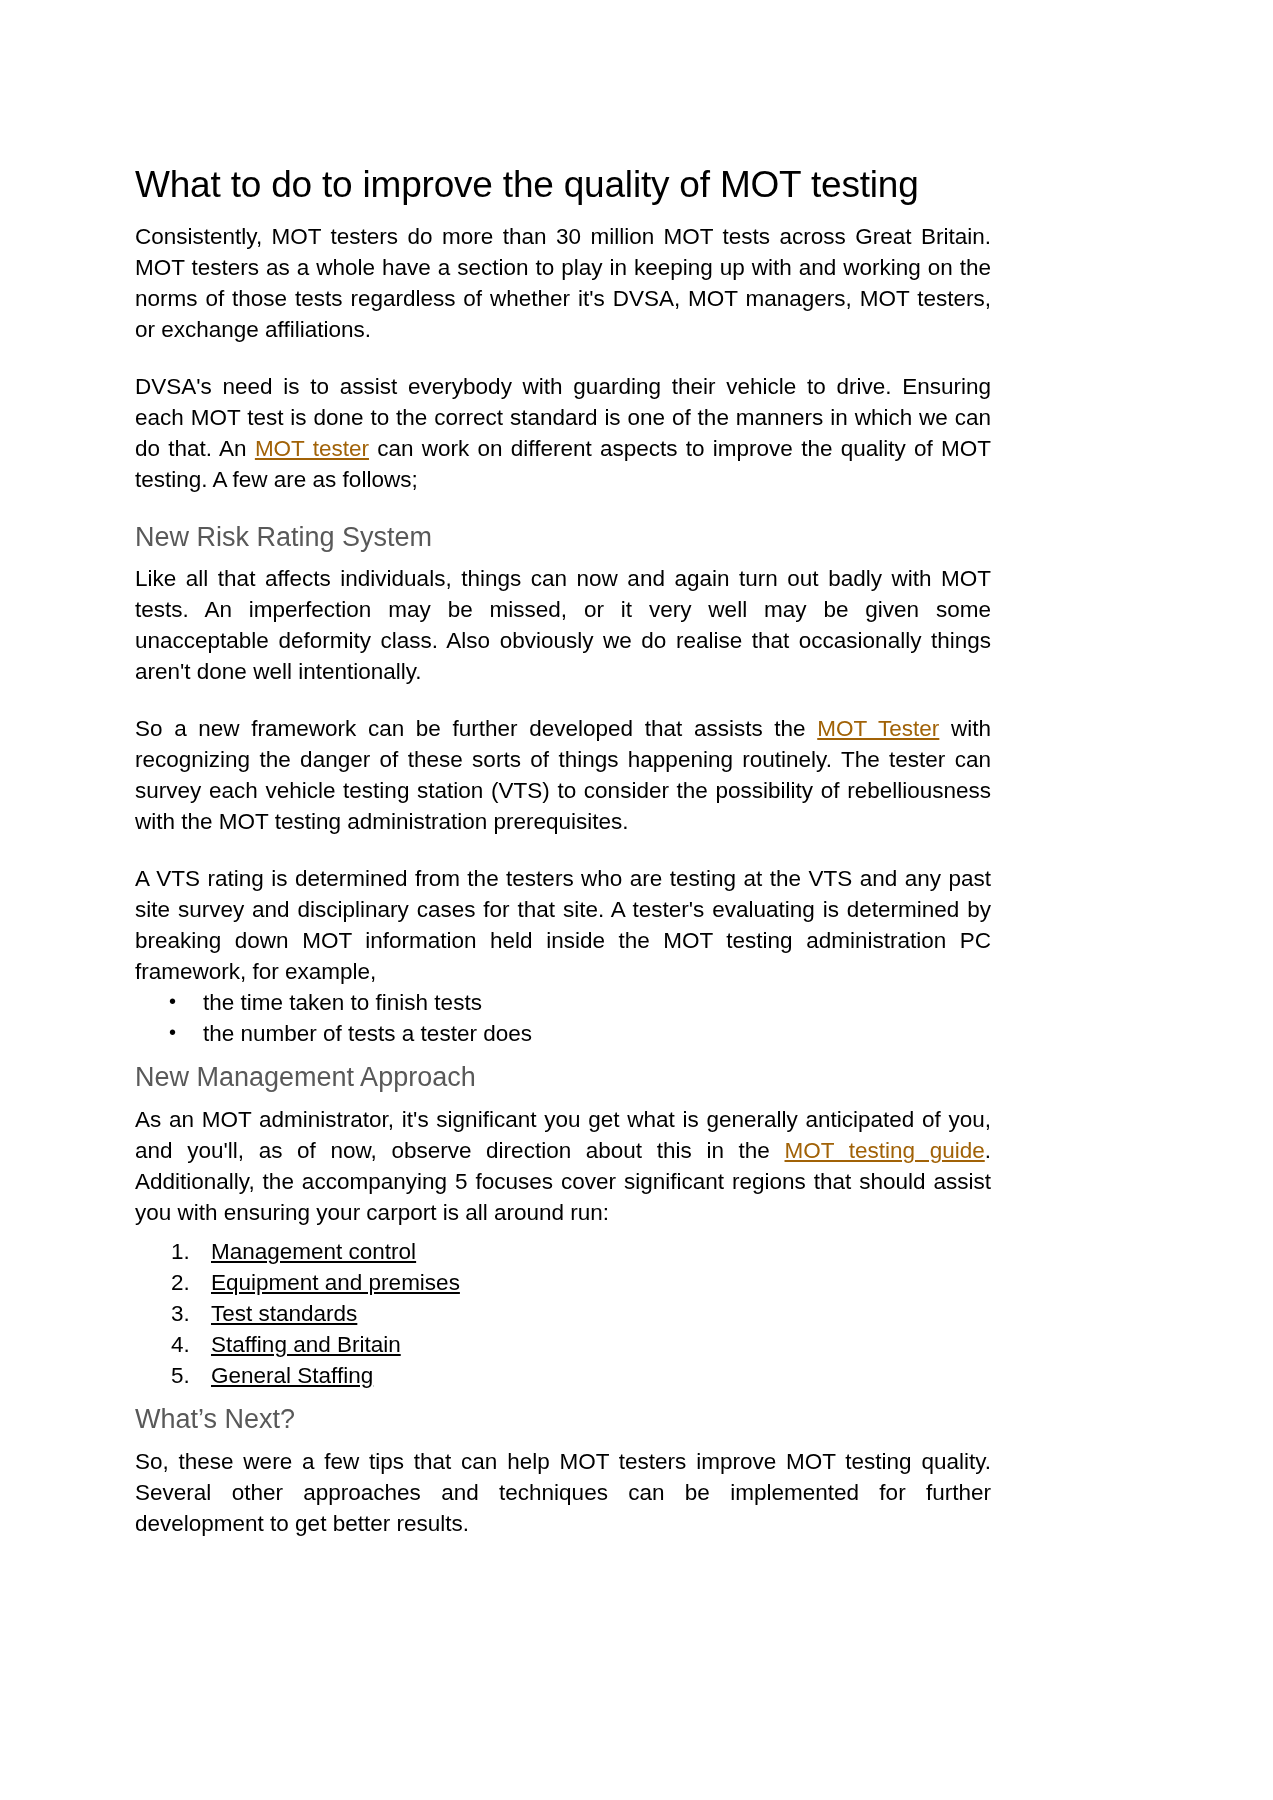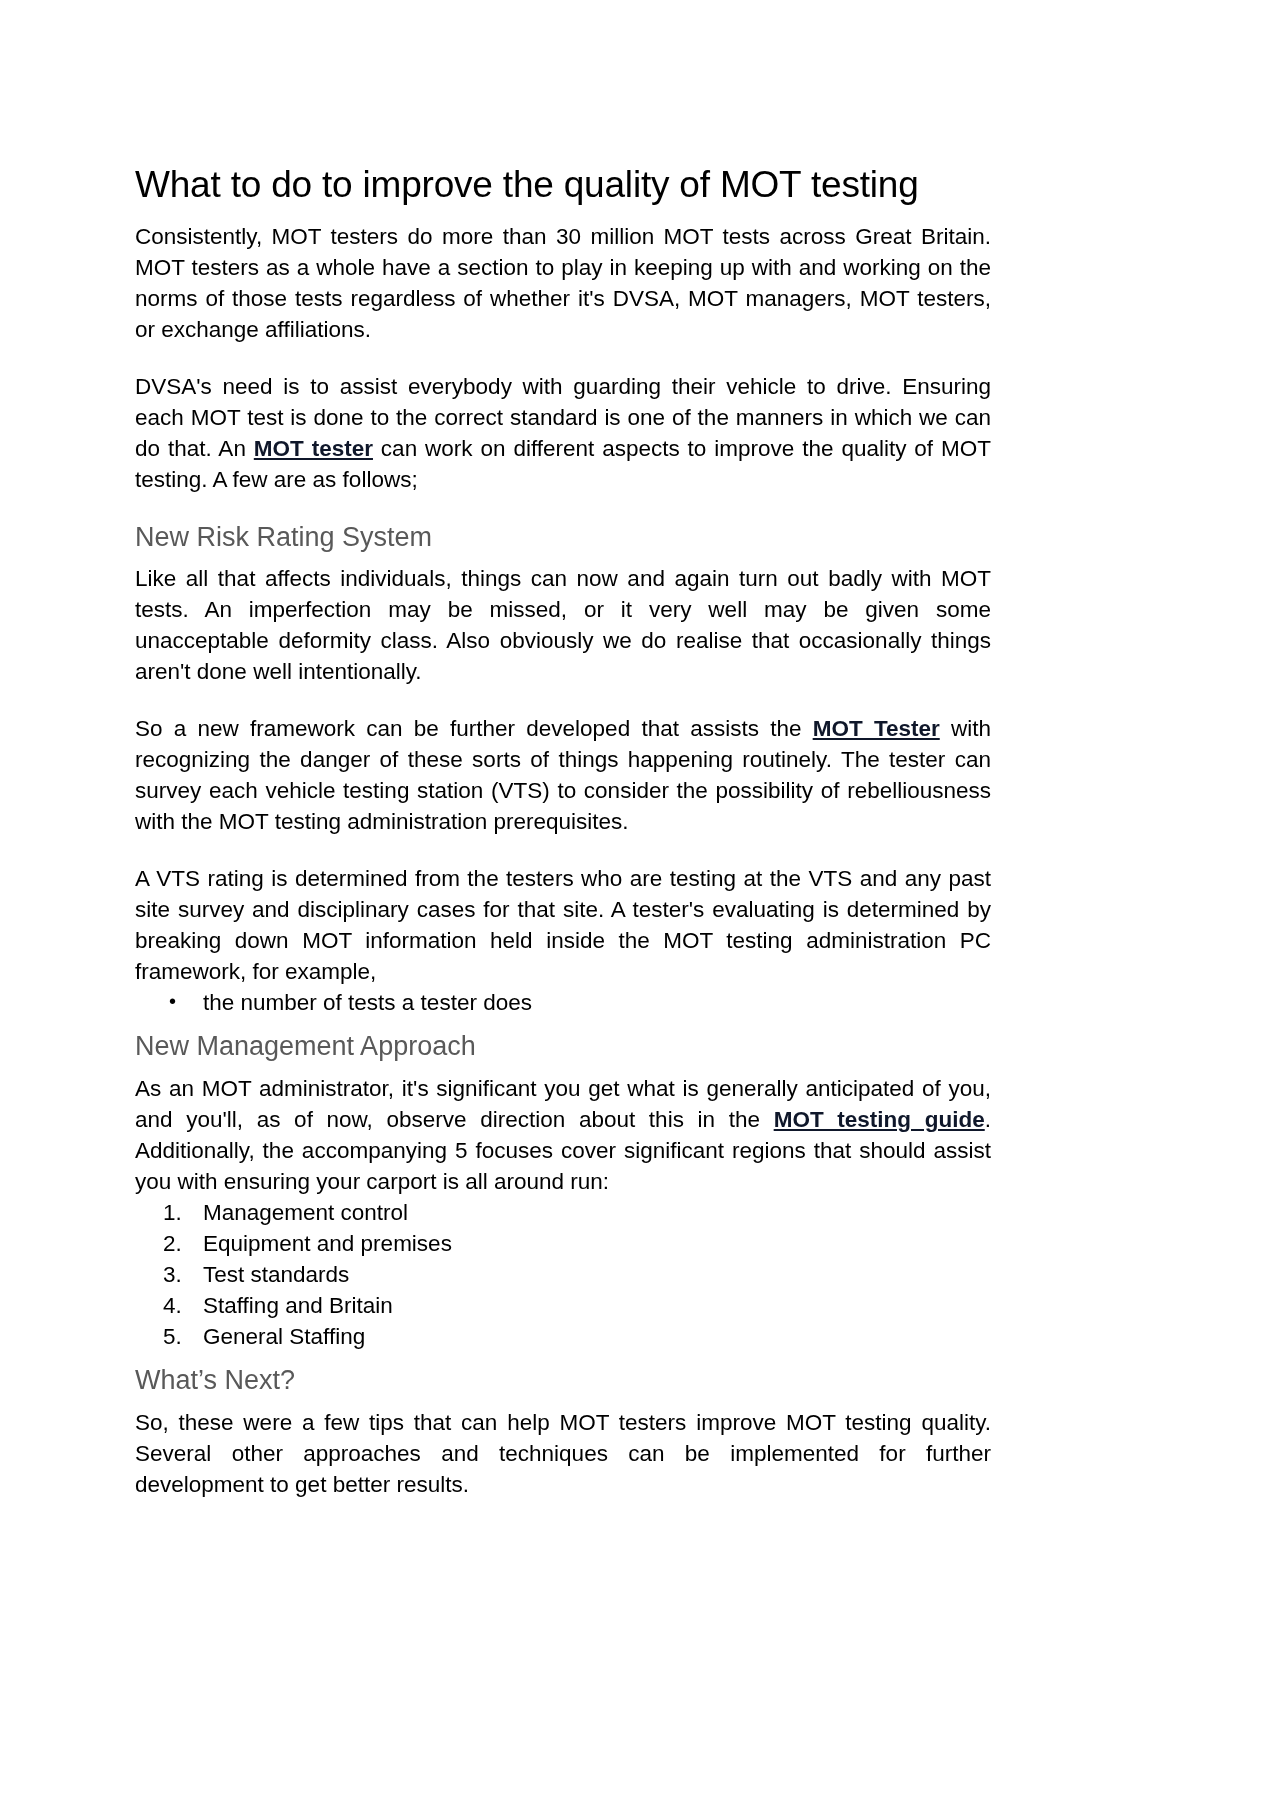--- a/index.html
+++ b/index.html
@@ -44,22 +44,22 @@
     margin-bottom: 0;
   }
   h2.section {
     font-size: 27px;
     font-weight: normal;
     color: #595959;
     margin: 12px 0 9px 0;
     line-height: 1.25;
   }
   a.doclink {
-    color: #0f172a;
-    font-weight: bold;
+    color: #a16207;
+    font-weight: normal;
     text-decoration: underline;
   }
   ul.bullets {
     margin: 0 0 0 0;
     padding: 0 0 0 68px;
     list-style: none;
   }
   ul.bullets li {
     font-size: 22.5px;
     line-height: 31px;
@@ -67,24 +67,25 @@
     padding-left: 0;
   }
   ul.bullets li::before {
     content: "\2022";
     position: absolute;
     left: -34px;
     top: -1px;
     font-size: 20px;
   }
   ol.numbers {
-    margin: 0;
+    margin: 8px;
     padding: 0 0 0 68px;
     list-style: none;
     counter-reset: numitem;
+    text-decoration: underline;
   }
   ol.numbers li {
     font-size: 22.5px;
     line-height: 31px;
     position: relative;
     counter-increment: numitem;
   }
   ol.numbers li::before {
     content: counter(numitem) ".";
     position: absolute;
@@ -107,20 +108,21 @@
 
     <h2 class="section">New Risk Rating System</h2>
 
     <p class="para">Like all that affects individuals, things can now and again turn out badly with MOT tests. An imperfection may be missed, or it very well may be given some unacceptable deformity class. Also obviously we do realise that occasionally things aren't done well intentionally.</p>
 
     <p class="para"><span>So a new framework can be further developed that assists the </span><a class="doclink" href="#">MOT Tester</a><span> with recognizing the danger of these sorts of things happening routinely. The tester can survey each vehicle testing station (VTS) to consider the possibility of rebelliousness with the MOT testing administration prerequisites.</span></p>
 
     <p class="para tight">A VTS rating is determined from the testers who are testing at the VTS and any past site survey and disciplinary cases for that site. A tester's evaluating is determined by breaking down MOT information held inside the MOT testing administration PC framework, for example,</p>
 
     <ul class="bullets">
+      <li>the time taken to finish tests</li>
       <li>the number of tests a tester does</li>
     </ul>
 
     <h2 class="section">New Management Approach</h2>
 
     <p class="para tight"><span>As an MOT administrator, it's significant you get what is generally anticipated of you, and you'll, as of now, observe direction about this in the </span><a class="doclink" href="#">MOT testing guide</a><span>. Additionally, the accompanying 5 focuses cover significant regions that should assist you with ensuring your carport is all around run:</span></p>
 
     <ol class="numbers">
       <li>Management control</li>
       <li>Equipment and premises</li>

